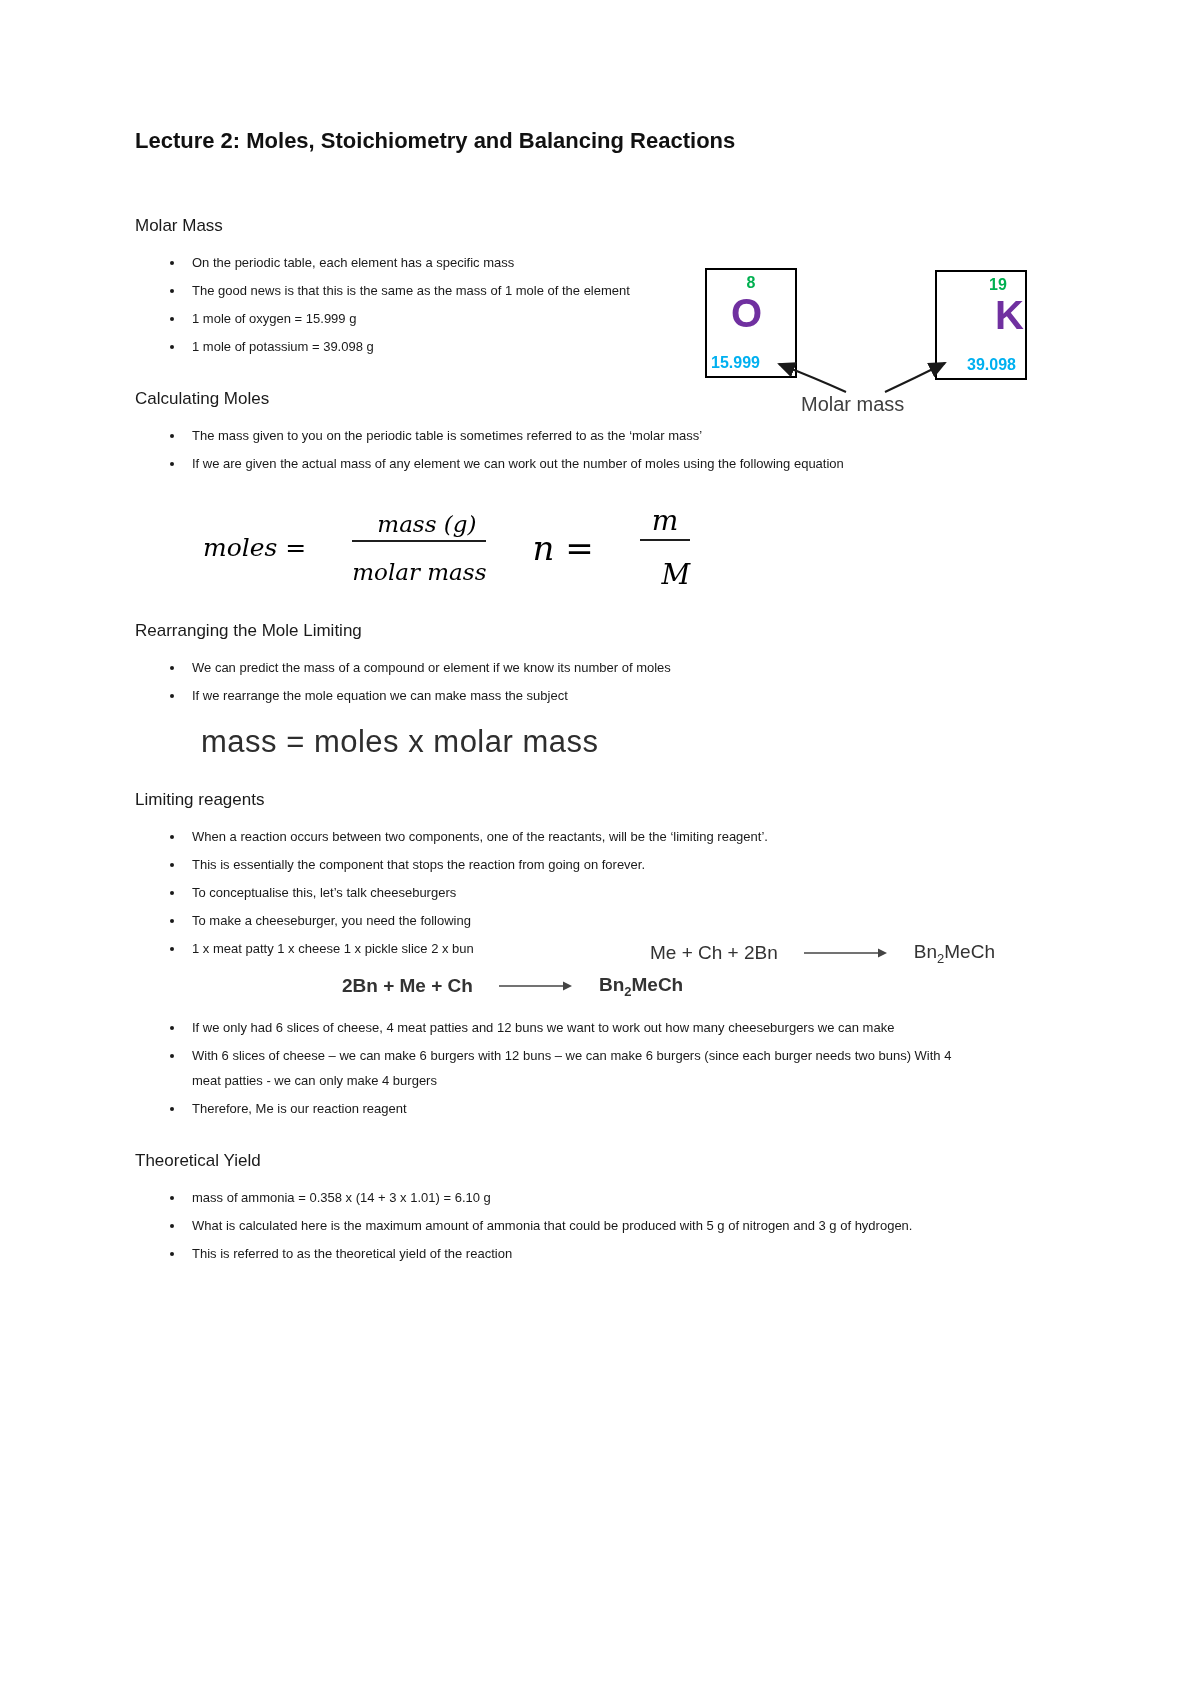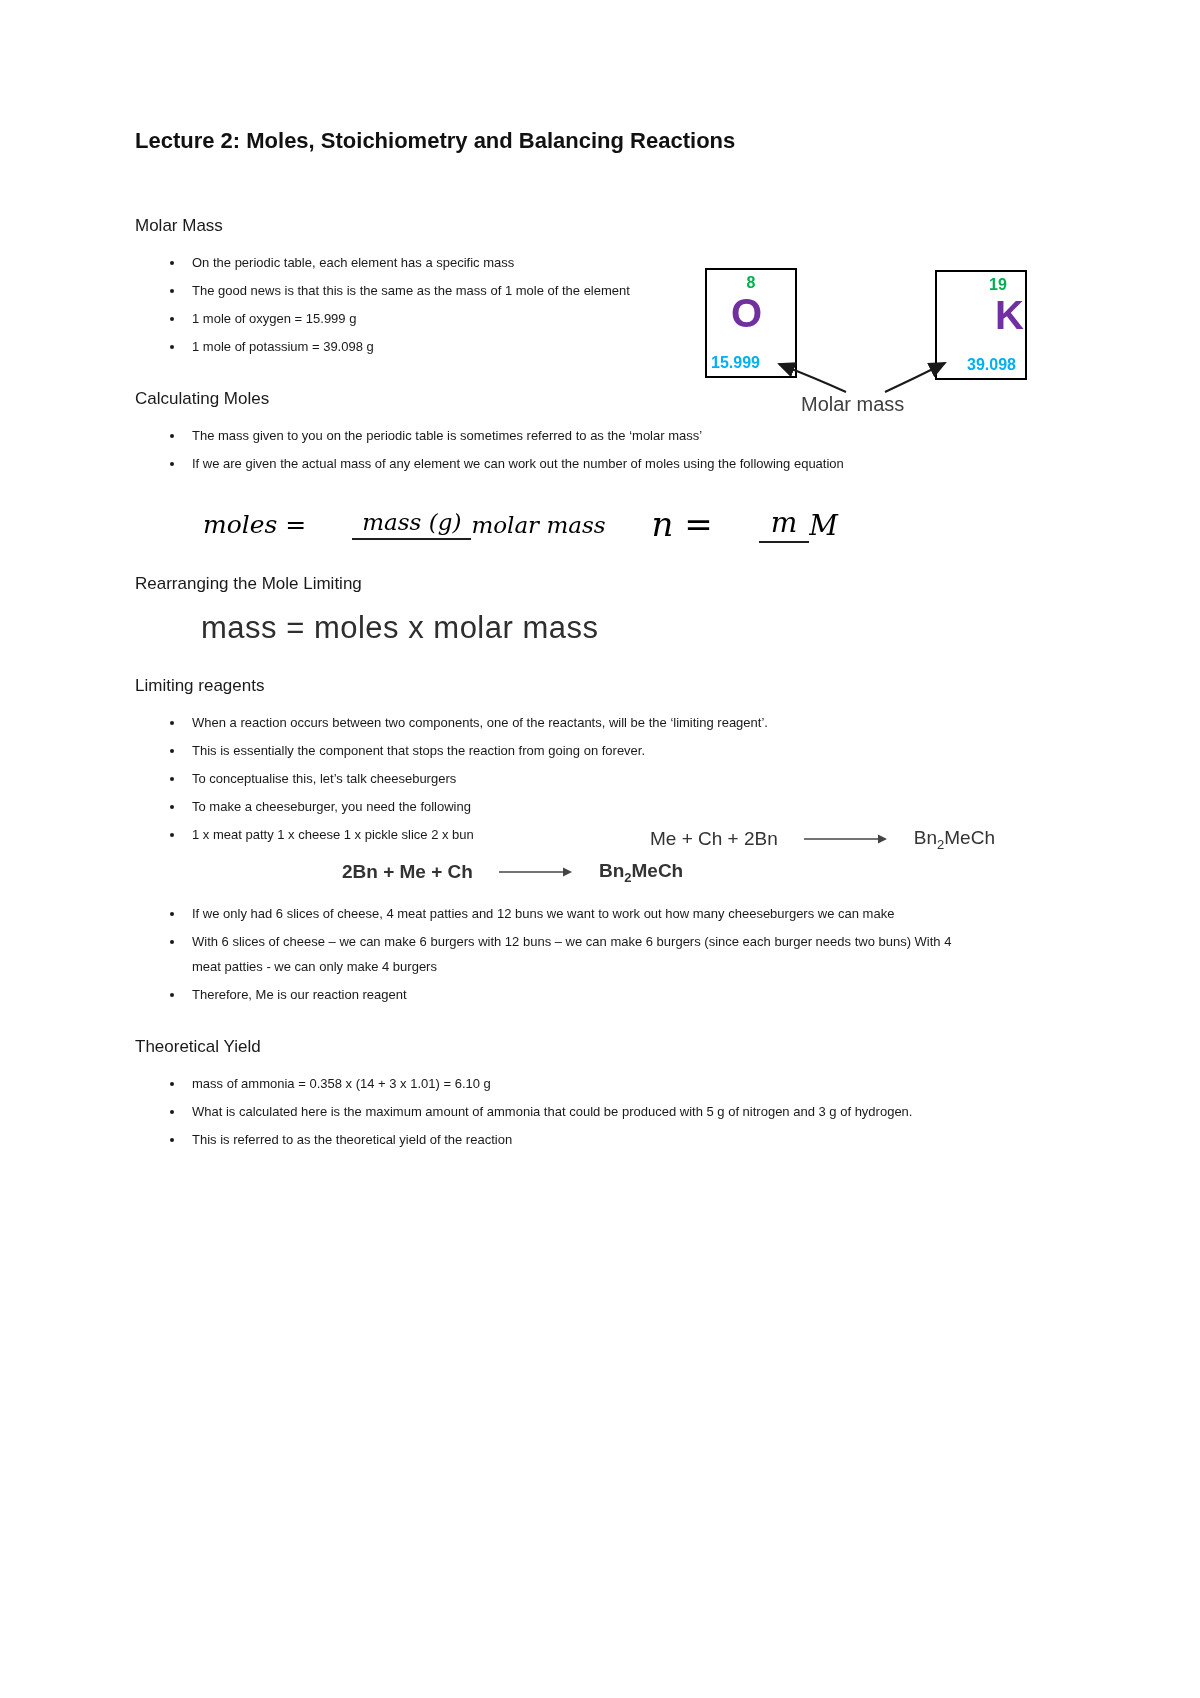--- a/index.html
+++ b/index.html
@@ -32,21 +32,21 @@
   .figure-arrows { position:absolute; left:0; top:0; }
   .figure-caption { position:absolute; left:96px; top:127px; font-size:20px; color:#404040; }
 
   
   .formula-block {
     display:flex; align-items:center; gap:46px;
     margin:28px 0 14px 68px;
     font-family:"DejaVu Serif", serif; font-style:italic; color:#000000;
   }
   .f-lhs { font-size:25px; }
-  .frac { display:inline-flex; flex-direction:row; text-align:right; }
+  .frac { display:inline-flex; flex-direction:column; text-align:right;gap:14px; }
   .frac .num { font-size:23px; border-bottom:2px solid #1f1f1f; padding:0 10px 3px; }
   .frac .den { font-size:23px; padding-top:3px; }
   .f-lhs.big { font-size:34px; }
   .frac.big .num { font-size:28px; padding:0 12px 2px; }
   .frac.big .den { font-size:28px; }
 
   .mass-equation {
     font-size:31px; color:#2e2e2e; letter-spacing:0.5px;
     margin:16px 0 14px 66px;
   }
@@ -89,20 +89,24 @@
         <span class="den">molar mass</span>
       </span>
       <span class="f-lhs big">n =</span>
       <span class="frac big">
         <span class="num">m</span>
         <span class="den">M</span>
       </span>
     </div>
 
     <div class="section-heading">Rearranging the Mole Limiting</div>
+    <ul class="bullets">
+      <li>We can predict the mass of a compound or element if we know its number of moles</li>
+      <li>If we rearrange the mole equation we can make mass the subject</li>
+    </ul>
     <div class="mass-equation">mass = moles x molar mass</div>
 
     <div class="section-heading">Limiting reagents</div>
     <ul class="bullets">
       <li>When a reaction occurs between two components, one of the reactants, will be the ‘limiting reagent’.</li>
       <li>This is essentially the component that stops the reaction from going on forever.</li>
       <li>To conceptualise this, let’s talk cheeseburgers</li>
       <li>To make a cheeseburger, you need the following</li>
       <li>1 x meat patty 1 x cheese 1 x pickle slice 2 x bun</li>
     </ul>

